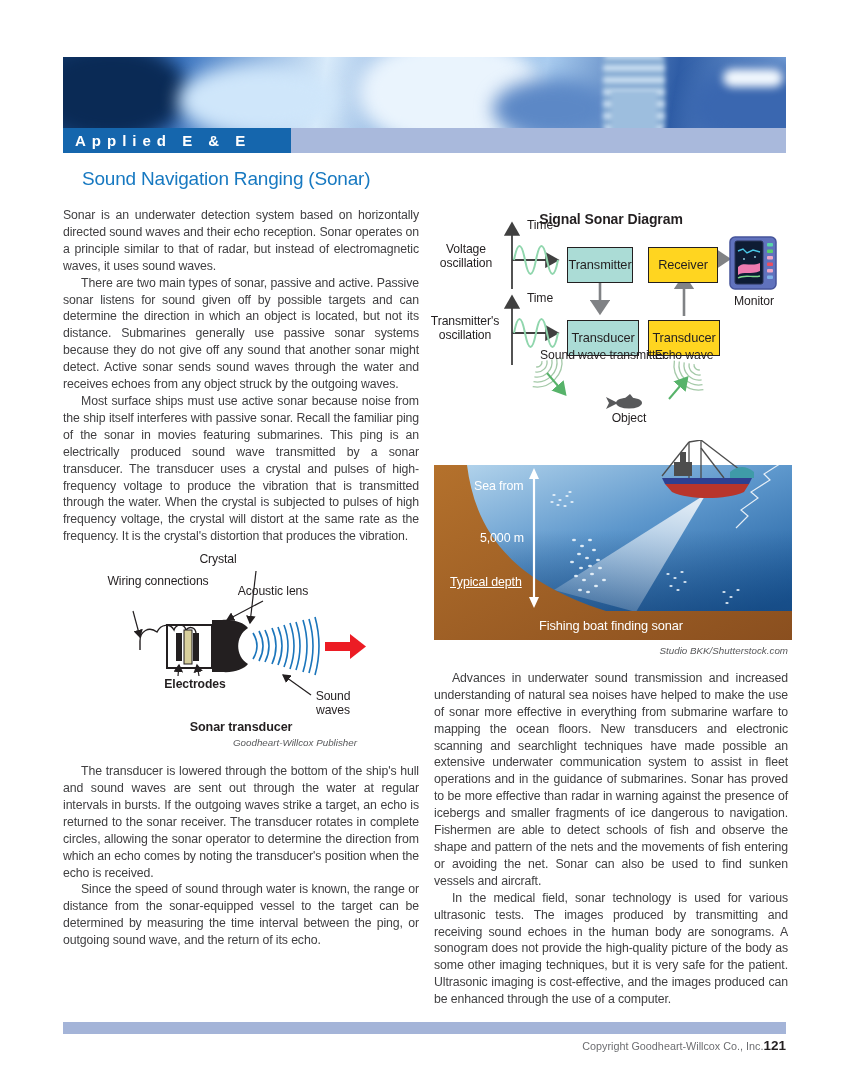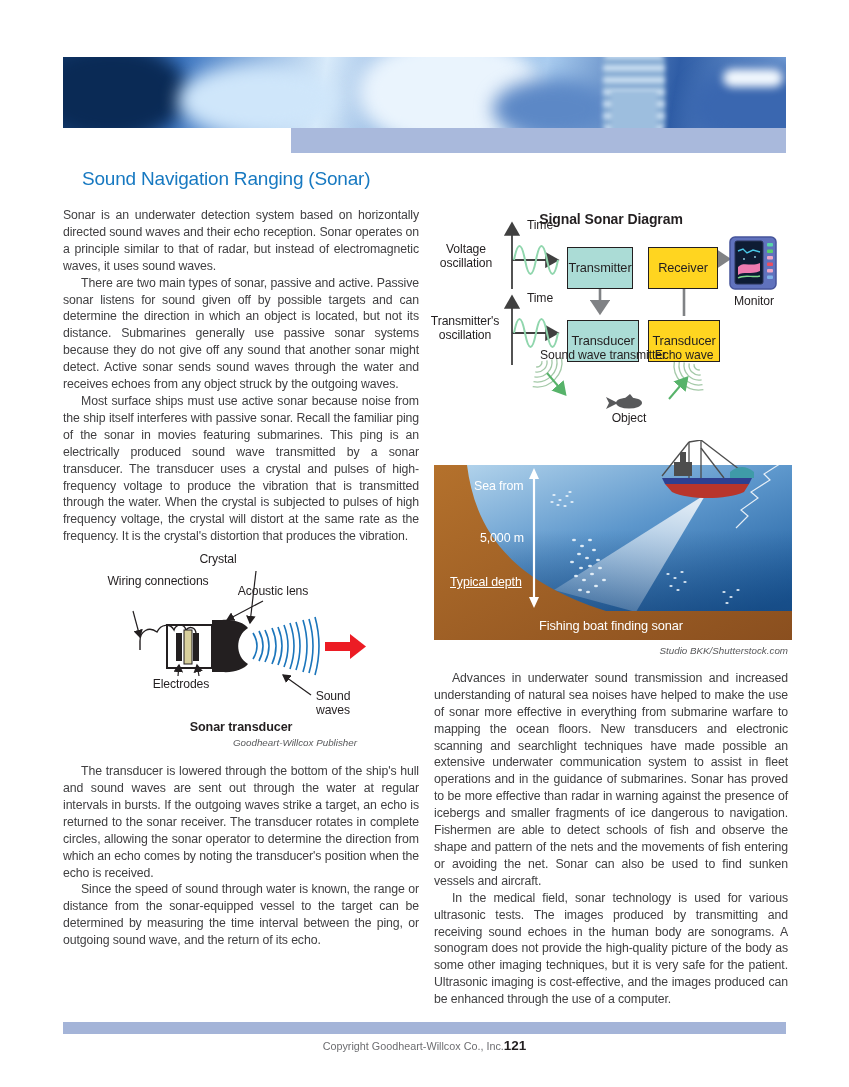--- a/index.html
+++ b/index.html
@@ -38,55 +38,58 @@
 
   
   .transducer-fig { height:196px; margin-top:8px; }
   .transducer-fig svg { position:absolute; left:0; top:0; }
   .cap-bold { position:absolute; width:100%; text-align:center; font-weight:bold; font-size:12.6px; color:#231f20; }
   .transducer-credit { position:absolute; right:62px; top:182px; }
 
   
   .signal-fig { height:233px; text-align:left; }
   .signal-title { position:absolute; left:0; top:4px; width:100%; text-align:center; font-weight:bold; font-size:14px; color:#231f20; }
-  .sbox { position:absolute; height:42px; border:1.6px solid #231f20; display:flex; align-items:center; justify-content:center;
+  .sbox { position:absolute; height:36px; border:1.6px solid #231f20; display:flex; align-items:center; justify-content:center;
     font-size:12.8px; color:#231f20; text-align:center; text-indent:0; }
   .teal { background:#abdcd6; }
   .yellow { background:#ffd520; }
 
   
   .ocean-fig { height:200px; }
   .ocean-fig .lbl { color:#ffffff; font-size:12.4px; text-align:left; }
   .radar-note { position:absolute; left:254px; top:70px; width:90px; border:1.5px solid #ffffff; color:#fff;
     font-size:10.8px; line-height:13px; text-align:center; padding:4px 2px; }
   .ocean-cap { position:absolute; left:0; top:173px; width:100%; height:26px; line-height:26px; text-align:center;
     color:#fff; font-size:12.8px; }
   .ocean-credit { margin-top:3px; }
   .col-right p.after-fig { margin-top:10px; }
 
   
   .footer-bar { position:absolute; left:63px; top:1022px; width:723px; height:12px; background:#a4b4d8; }
-  .footer-row { position:absolute; left:63px; top:1038px; width:723px; display:flex; justify-content:center; align-items:baseline; }
+  .footer-row { position:absolute; left:63px; top:1038px; width:723px; display:flex; justify-content:flex-end; align-items:baseline; }
   .copyright { font-size:10.8px; color:#6d6e71; }
   .pageno { font-size:13.5px; font-weight:bold; color:#231f20; }
 </style>
 </head>
 <body>
 
 <div class="sheet">
 
   <div class="banner">
     <div class="blob b1"></div>
     <div class="blob b2"></div>
     <div class="blob b3"></div>
     <div class="blob b4"></div>
     <div class="plug"></div>
     <div class="plug2"></div>
     <div class="blob b6"></div>
     <div class="blob b7"></div>
+  </div>
+  <div class="tab">
+    <span>Applied E &amp; E</span>
   </div>
   <div class="tab-bar"></div>
 
   <h1 class="page-title">Sound Navigation Ranging (Sonar)</h1>
 
   <div class="col col-left">
     <p>Sonar is an underwater detection system based on horizontally directed sound waves and their echo reception. Sonar operates on a principle similar to that of radar, but instead of electromagnetic waves, it uses sound waves.</p>
     <p class="ind">There are two main types of sonar, passive and active. Passive sonar listens for sound given off by possible targets and can determine the direction in which an object is located, but not its distance. Submarines generally use passive sonar systems because they do not give off any sound that another sonar might detect. Active sonar sends sound waves through the water and receives echoes from any object struck by the outgoing waves.</p>
     <p class="ind">Most surface ships must use active sonar because noise from the ship itself interferes with passive sonar. Recall the familiar ping of the sonar in movies featuring submarines. This ping is an electrically produced sound wave transmitted by a sonar transducer. The transducer uses a crystal and pulses of high-frequency voltage to produce the vibration that is transmitted through the water. When the crystal is subjected to pulses of high frequency voltage, the crystal will distort at the same rate as the frequency. It is the crystal's distortion that produces the vibration.</p>
 
@@ -133,21 +136,21 @@
           <line x1="70" y1="58" x2="77" y2="84" marker-end="url(#ahT)"></line>
           <line x1="200" y1="48" x2="164" y2="67" marker-end="url(#ahT)"></line>
           <line x1="115" y1="123" x2="116" y2="112" marker-end="url(#ahT)"></line>
           <line x1="136" y1="123" x2="134" y2="112" marker-end="url(#ahT)"></line>
           <line x1="248" y1="142" x2="220" y2="122" marker-end="url(#ahT)"></line>
         </g>
       </svg>
       <div class="lbl" style="left:120px; top:0; width:70px;">Crystal</div>
       <div class="lbl" style="left:40px; top:22px; width:110px;">Wiring connections</div>
       <div class="lbl" style="left:155px; top:32px; width:110px;">Acoustic lens</div>
-      <div class="lbl" style="left:63px; top:125px; width:110px;">Electrodes</div>
+      <div class="lbl" style="left:77px; top:125px; width:110px;font-weight:bold;">Electrodes</div>
       <div class="lbl" style="left:237px; top:137px; width:66px;">Sound waves</div>
       <div class="cap-bold" style="top:166px;">Sonar transducer</div>
       <div class="credit transducer-credit">Goodheart-Willcox Publisher</div>
     </div>
 
     <p class="ind" style="margin-top:14px;">The transducer is lowered through the bottom of the ship's hull and sound waves are sent out through the water at regular intervals in bursts. If the outgoing waves strike a target, an echo is returned to the sonar receiver. The transducer rotates in complete circles, allowing the sonar operator to determine the direction from which an echo comes by noting the transducer's position when the echo is received.</p>
     <p class="ind">Since the speed of sound through water is known, the range or distance from the sonar-equipped vessel to the target can be determined by measuring the time interval between the ping, or outgoing sound wave, and the return of its echo.</p>
   </div>
 
   <div class="col col-right">

